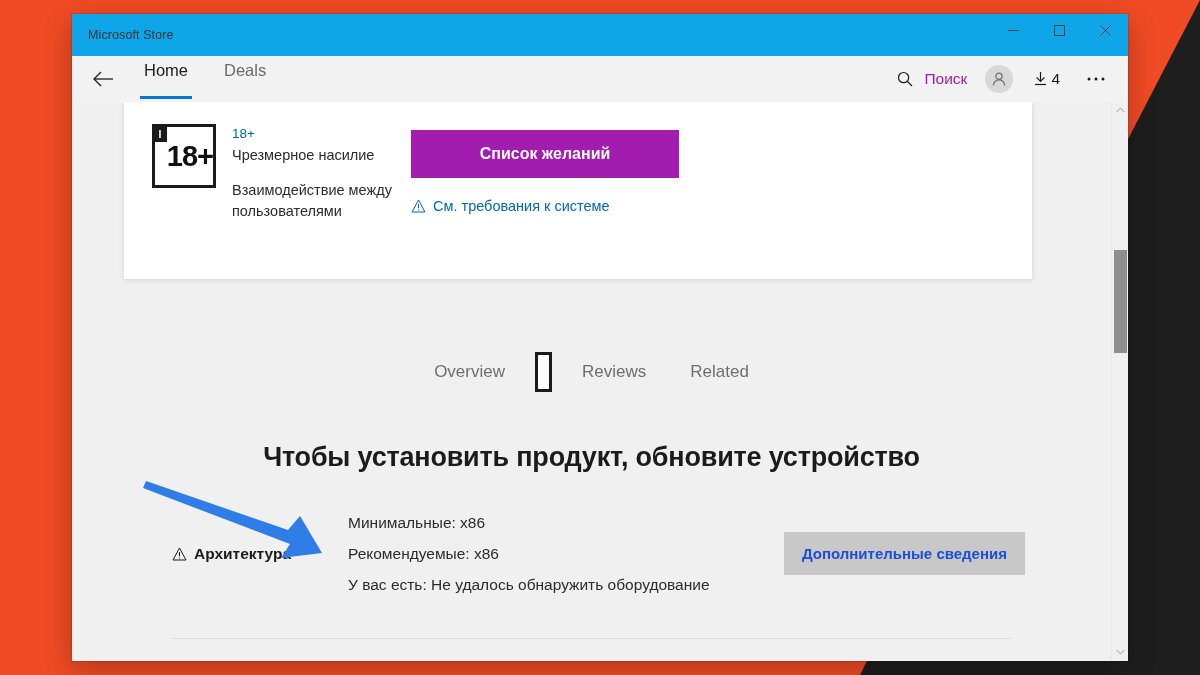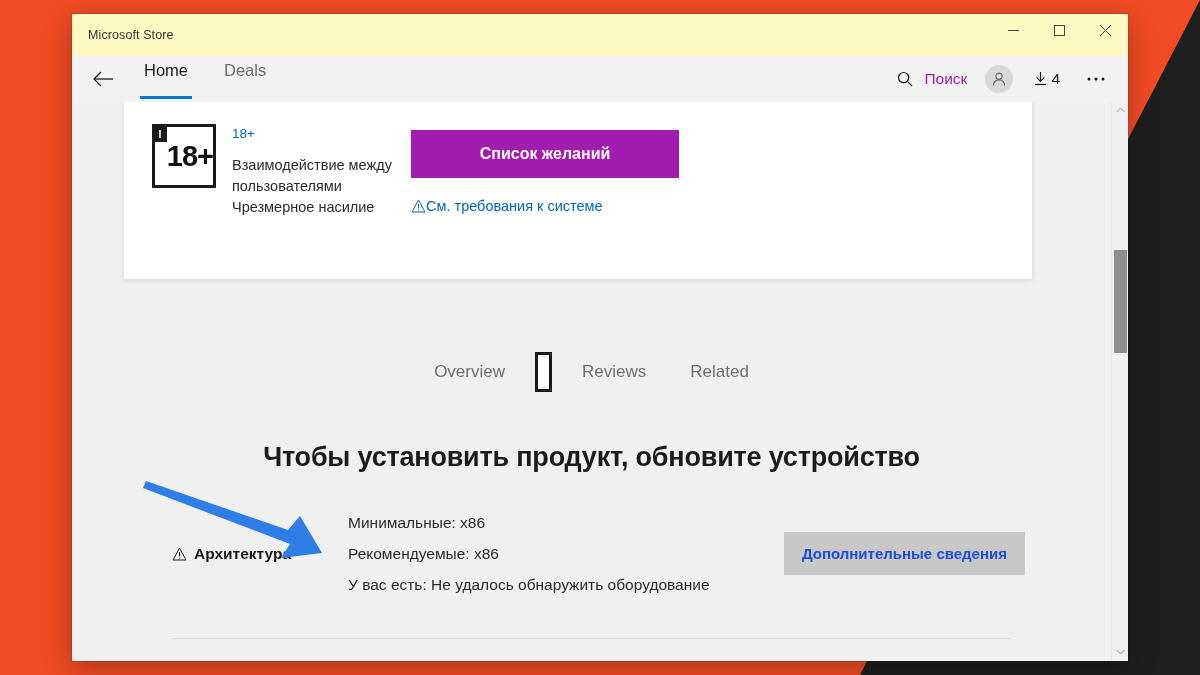--- a/index.html
+++ b/index.html
@@ -20,21 +20,21 @@
   
   #window {
     position:absolute; left:72px; top:14px; width:1056px; height:647px;
     background:#F2F2F2;
     box-shadow:0 0 0 1px rgba(0,0,0,0.10), 0 8px 26px rgba(0,0,0,0.28);
     display:flex; flex-direction:column;
   }
 
   
   #titlebar {
-    height:42px; flex:0 0 42px; background:#fef9c3;
+    height:42px; flex:0 0 42px; background:#0ea5e9;
     display:flex; align-items:flex-start; position:relative;
   }
   #app-title {
     font-size:12.5px; color:#333; padding:14px 0 0 16px; letter-spacing:.1px;
   }
   #caption-buttons { position:absolute; right:0; top:0; display:flex; }
   .cap-btn {
     width:46px; height:32px; display:flex; align-items:center; justify-content:center;
     color:#444;
   }
@@ -106,21 +106,21 @@
   #rating-interaction { margin-top:14px; }
   #card-actions { margin-left:14px; padding-top:6px; }
   #wishlist-btn {
     width:268px; height:48px; background:#a21caf; color:#fff;
     font-size:16px; font-weight:bold; display:flex;
     align-items:center; justify-content:center; border:none;
     font-family:"Liberation Sans", sans-serif;
   }
   #sysreq-link {
     margin-top:20px; color:#0067B8; font-size:14.5px;
-    display:flex; align-items:center; 
+    display:flex; align-items:center; gap:7px;
   }
 
   
   #pivot-row {
     position:absolute; left:0; right:0; top:250px;
     display:flex; justify-content:center; align-items:center; gap:0;
   }
   .pivot {
     font-size:17px; color:#6e6e6e; padding:0 22px;
     display:flex; align-items:center; height:40px;
@@ -264,22 +264,22 @@
 
       <div id="rating-card">
 
         <div id="iarc-badge">
           <div id="iarc-top">I A R C</div>
           <div id="iarc-bottom">18+</div>
         </div>
 
         <div id="rating-texts">
           <div id="rating-age">18+</div>
+          <div class="rating-line">Чрезмерное насилие</div>
           <div class="rating-line" id="rating-interaction">Взаимодействие между пользователями</div>
-          <div class="rating-line">Чрезмерное насилие</div>
         </div>
 
         <div id="card-actions">
           <button id="wishlist-btn">Список желаний</button>
           <div id="sysreq-link">
             <svg width="15" height="14" viewBox="0 0 15 14">
               <polygon points="7.5,1 14,13 1,13" fill="none" stroke="#0067B8" stroke-width="1"></polygon>
               <line x1="7.5" y1="5" x2="7.5" y2="9.3" stroke="#0067B8" stroke-width="1"></line>
               <circle cx="7.5" cy="11" r="0.6" fill="#0067B8"></circle>
             </svg>

